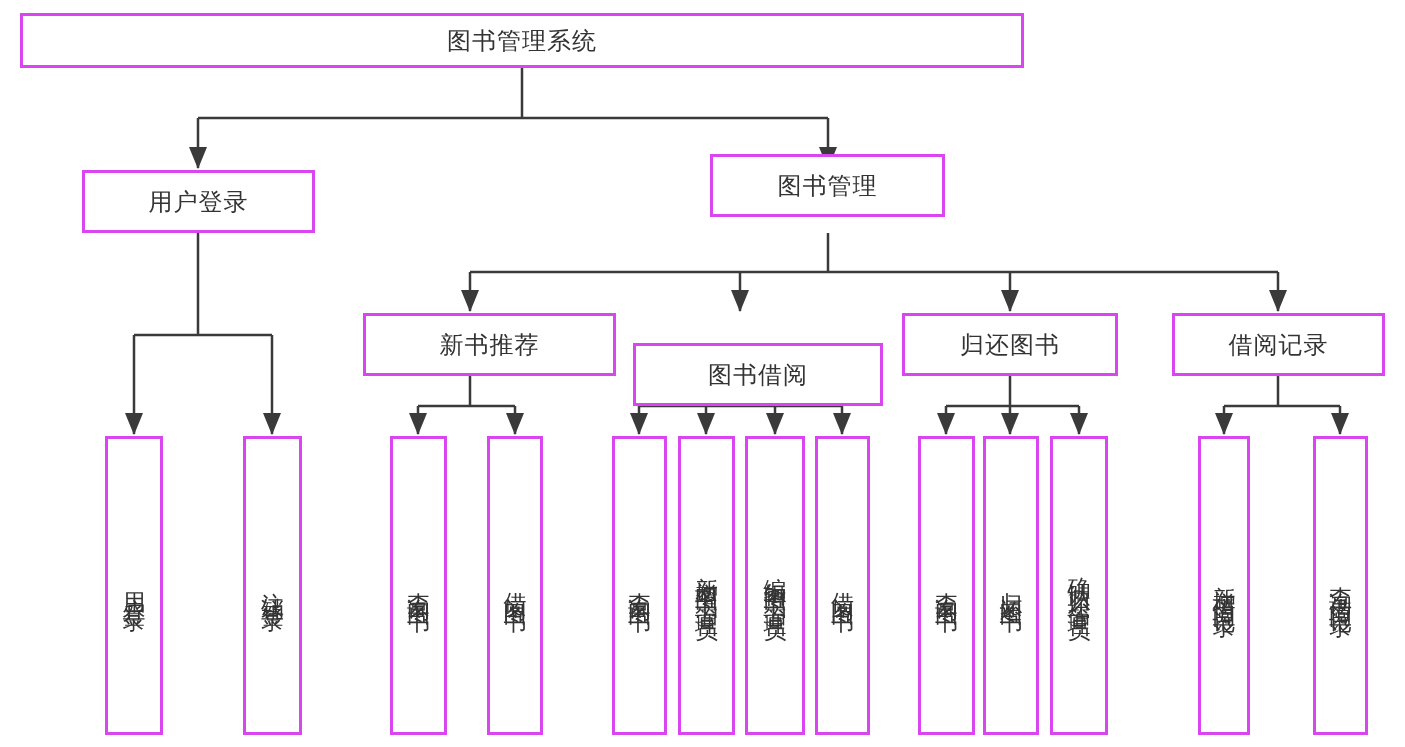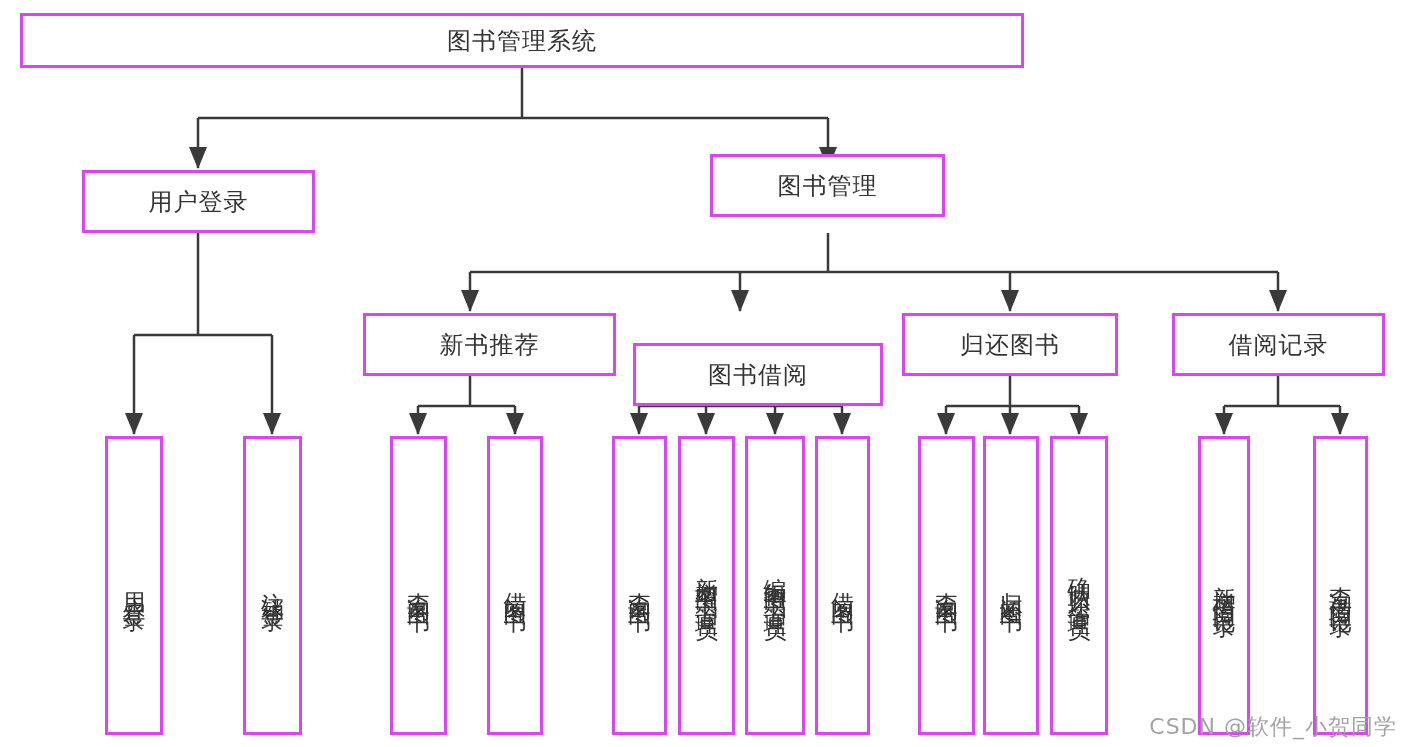--- a/index.html
+++ b/index.html
@@ -152,15 +152,14 @@
     <span class="vtext">确认归还（管理员）</span>
   </div>
 
   <div class="node vbox" style="left:1198px;top:436px;width:52px;height:299px;">
     <span class="vtext">新增借阅记录</span>
   </div>
   <div class="node vbox" style="left:1313px;top:436px;width:55px;height:299px;">
     <span class="vtext">查询借阅记录</span>
   </div>
 
-  <div id="watermark">CSDN @软件_小贺同学</div>
 
 </div>
 
 </body></html>

